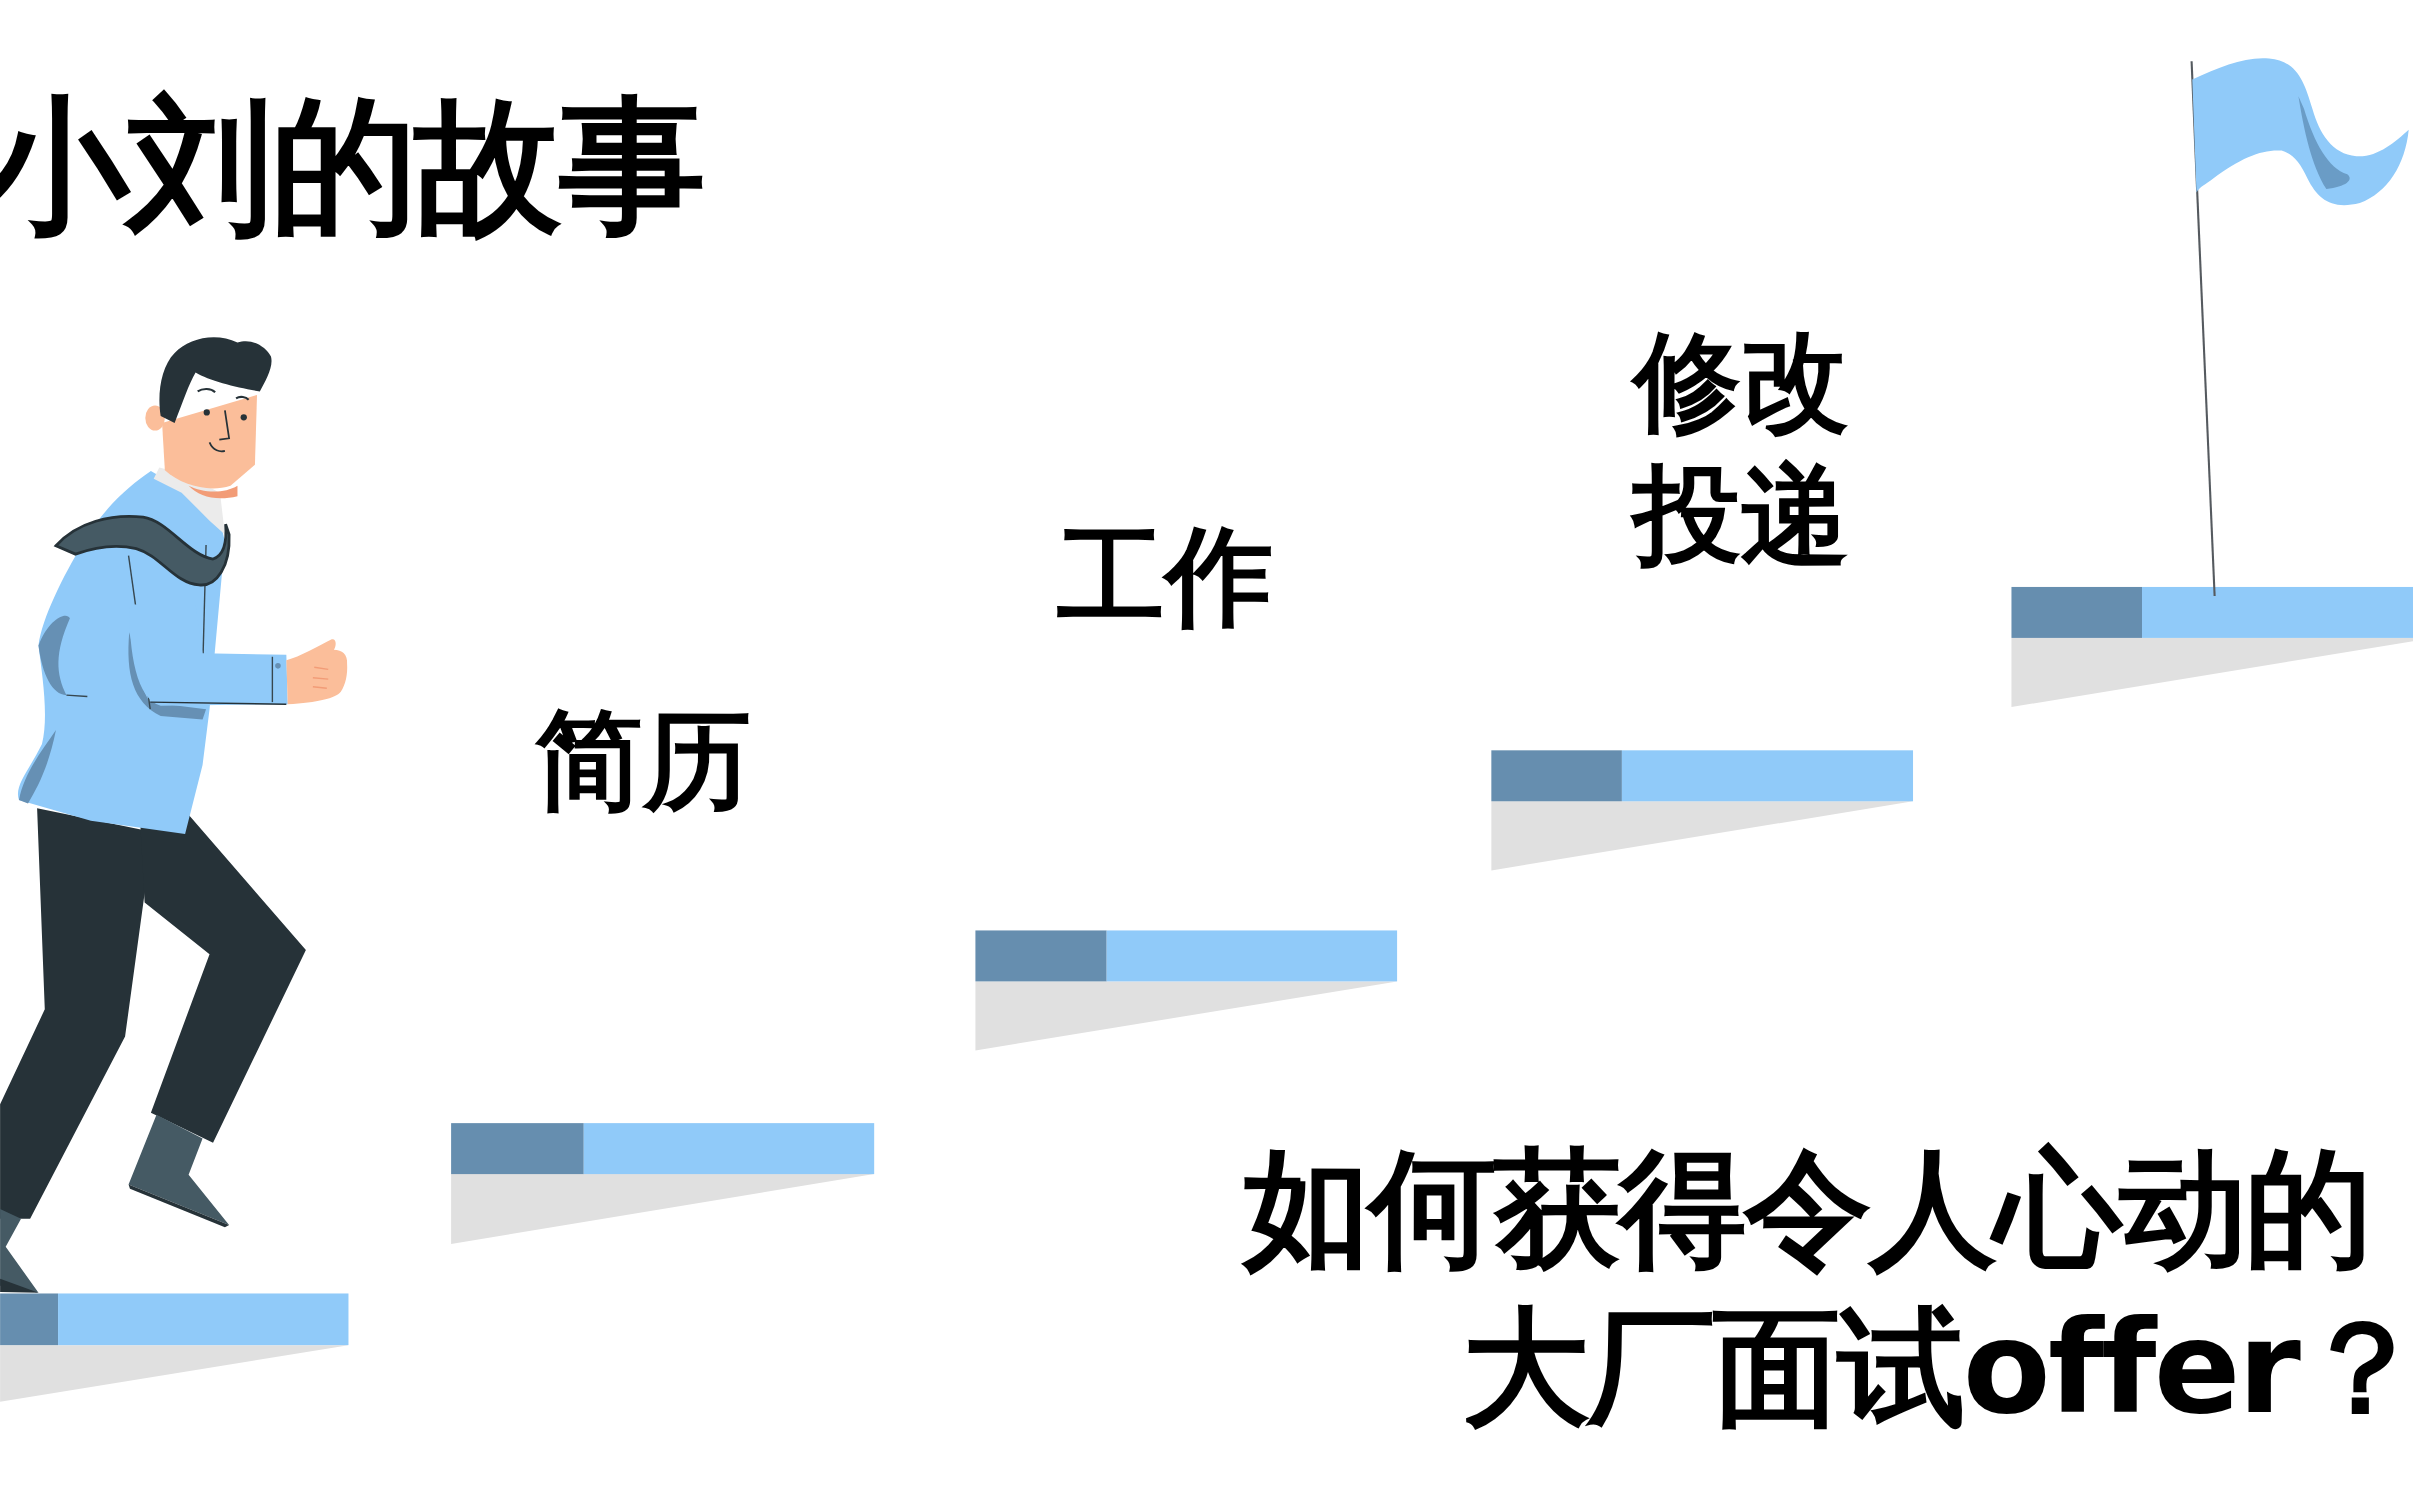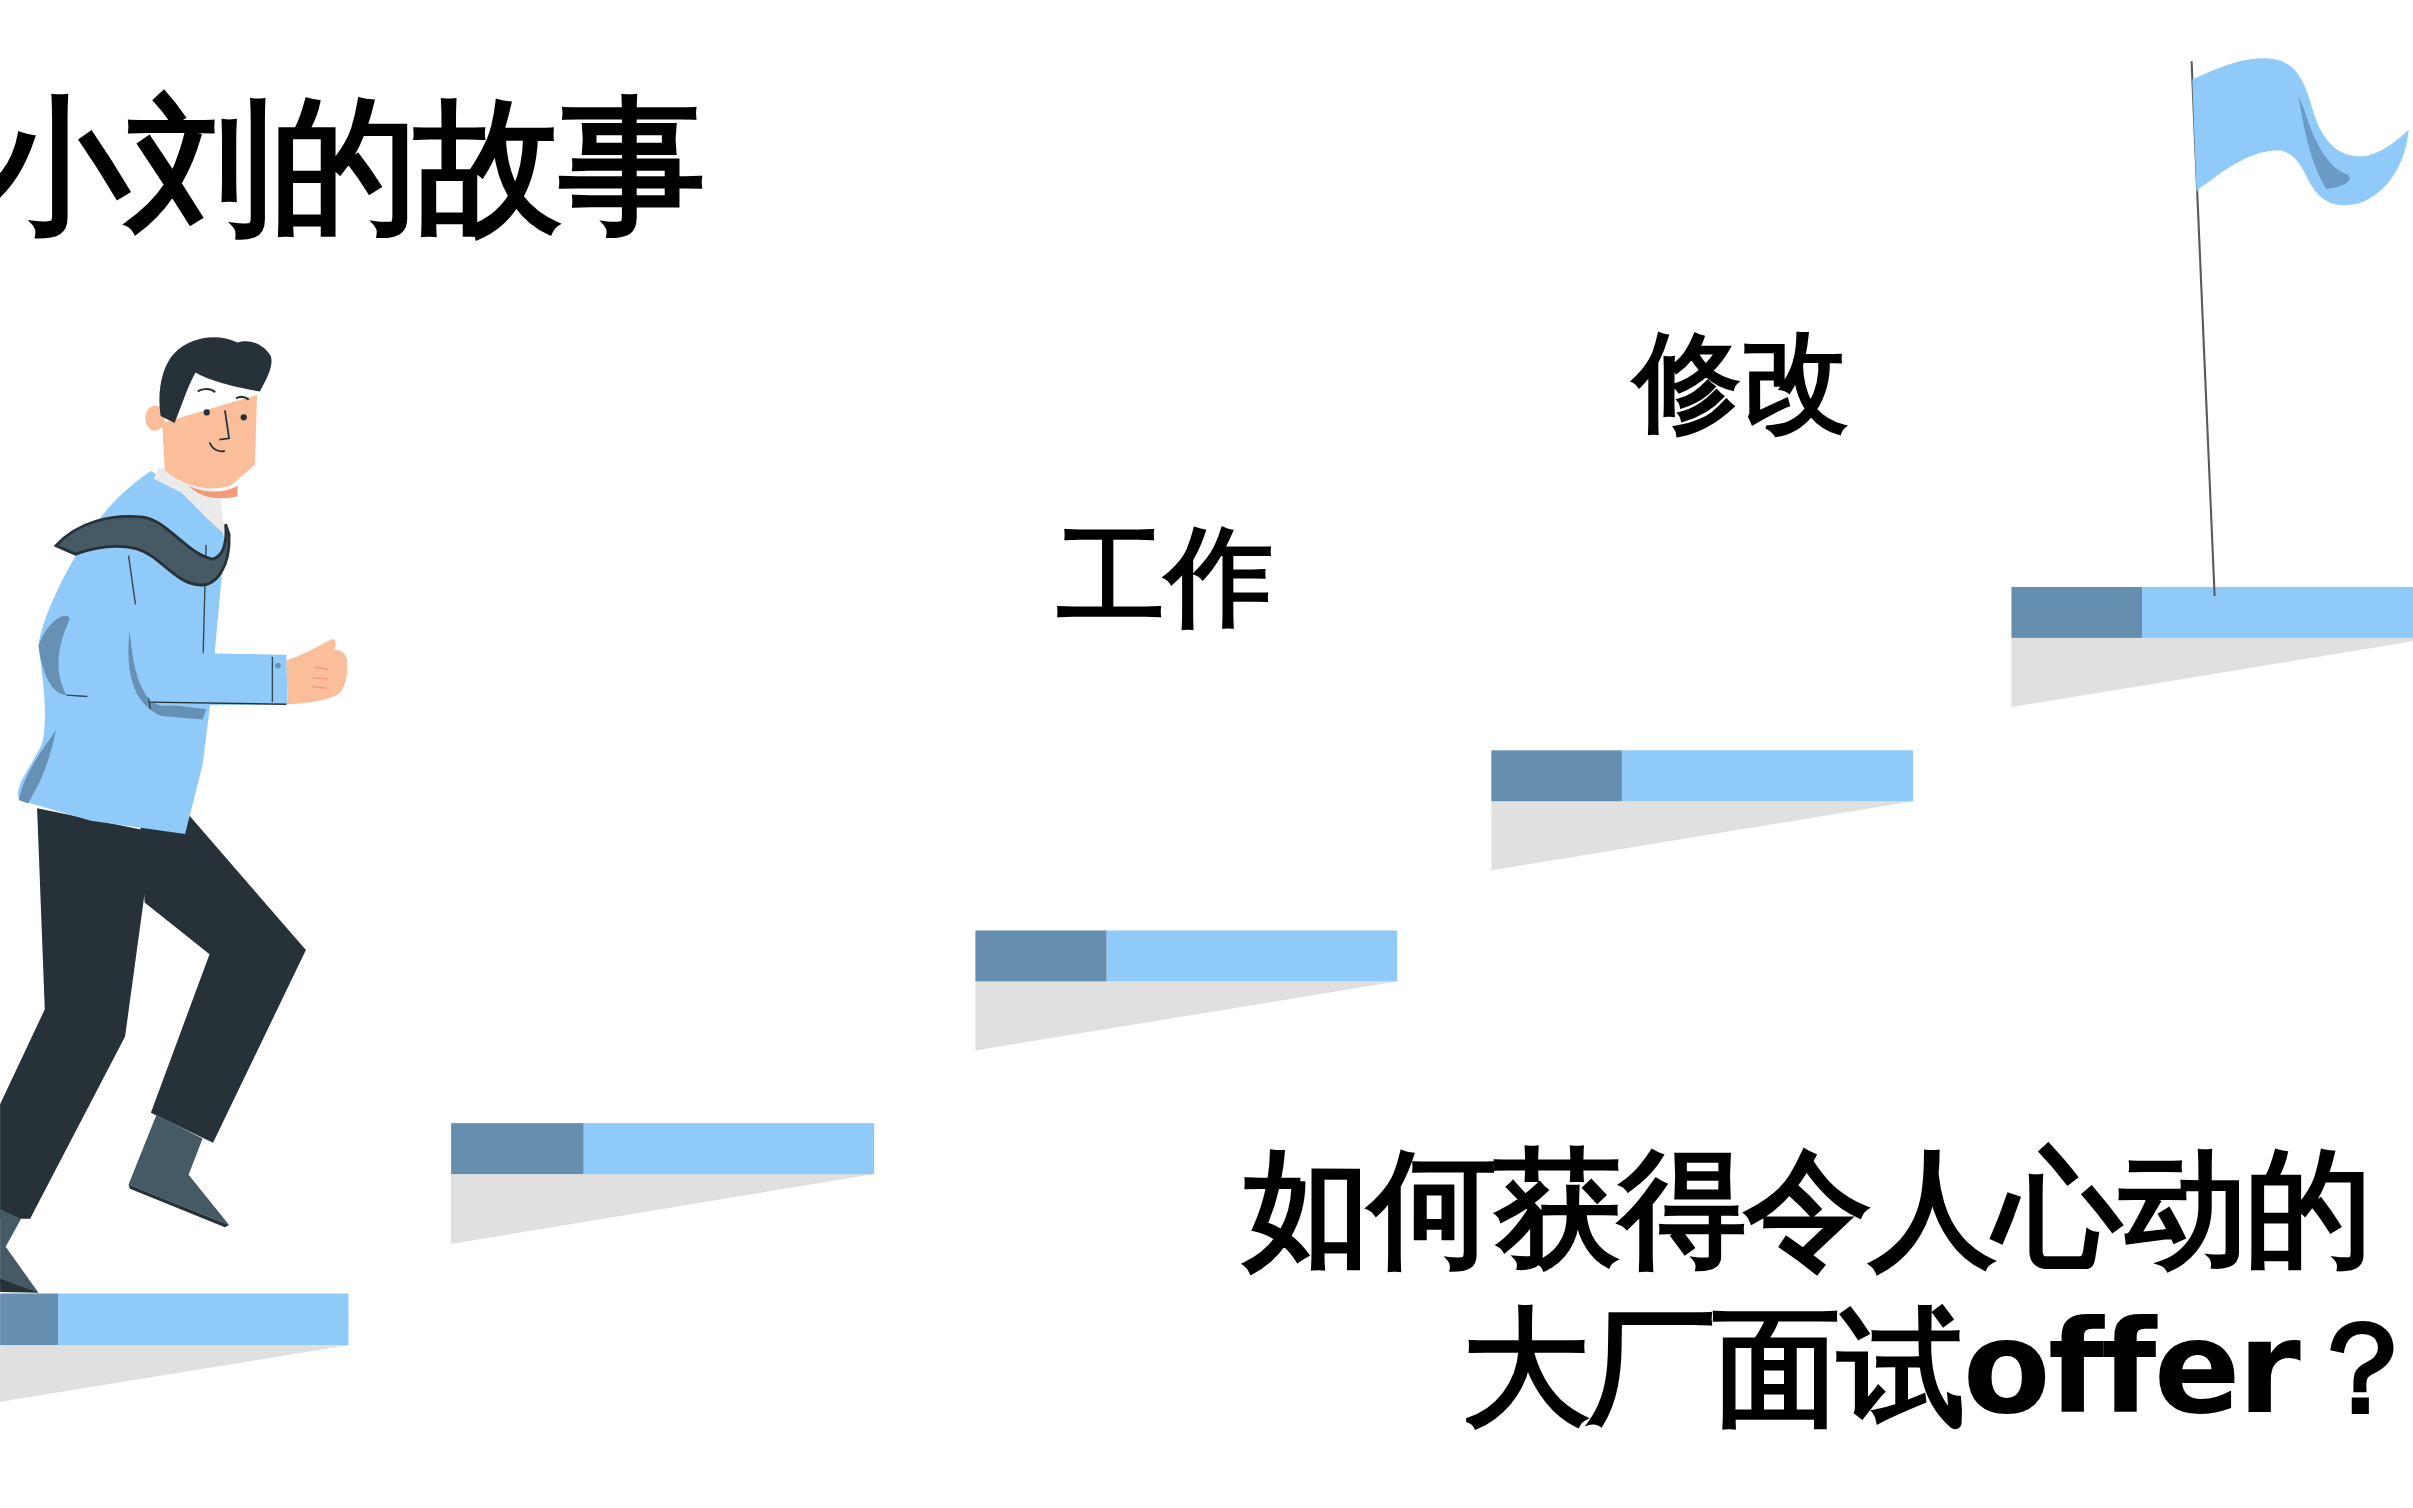--- a/index.html
+++ b/index.html
@@ -167,27 +167,29 @@
 
       <path d="M322,582 L328,622 L314,624" stroke="#263238" stroke-width="2.5" fill="none"></path>
 
       <path d="M300,628 C305,640 315,642 322,640" stroke="#263238" stroke-width="2.5" fill="none"></path>
     </g>
   </svg>
 
   <div class="title">小刘的故事</div>
 
   <div class="step-label label-1">
+    <span>简历</span>
   </div>
 
   <div class="step-label label-2">
     <span>工作</span>
   </div>
 
   <div class="step-label label-3">
     <span>修改</span>
+    <span>投递</span>
   </div>
 
   <div class="heading heading-1">如何获得令人心动的</div>
   <div class="heading heading-2">大厂面试offer？</div>
 
 </div>
 
 
 </body></html>

